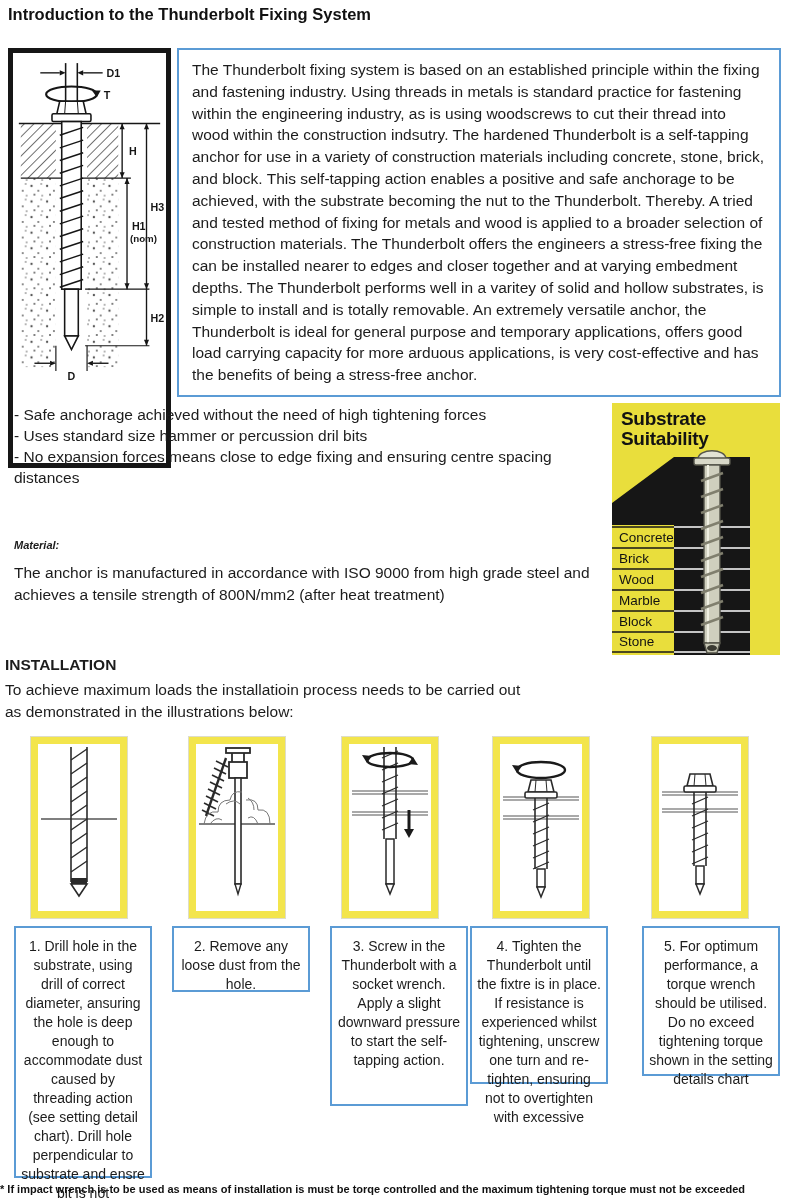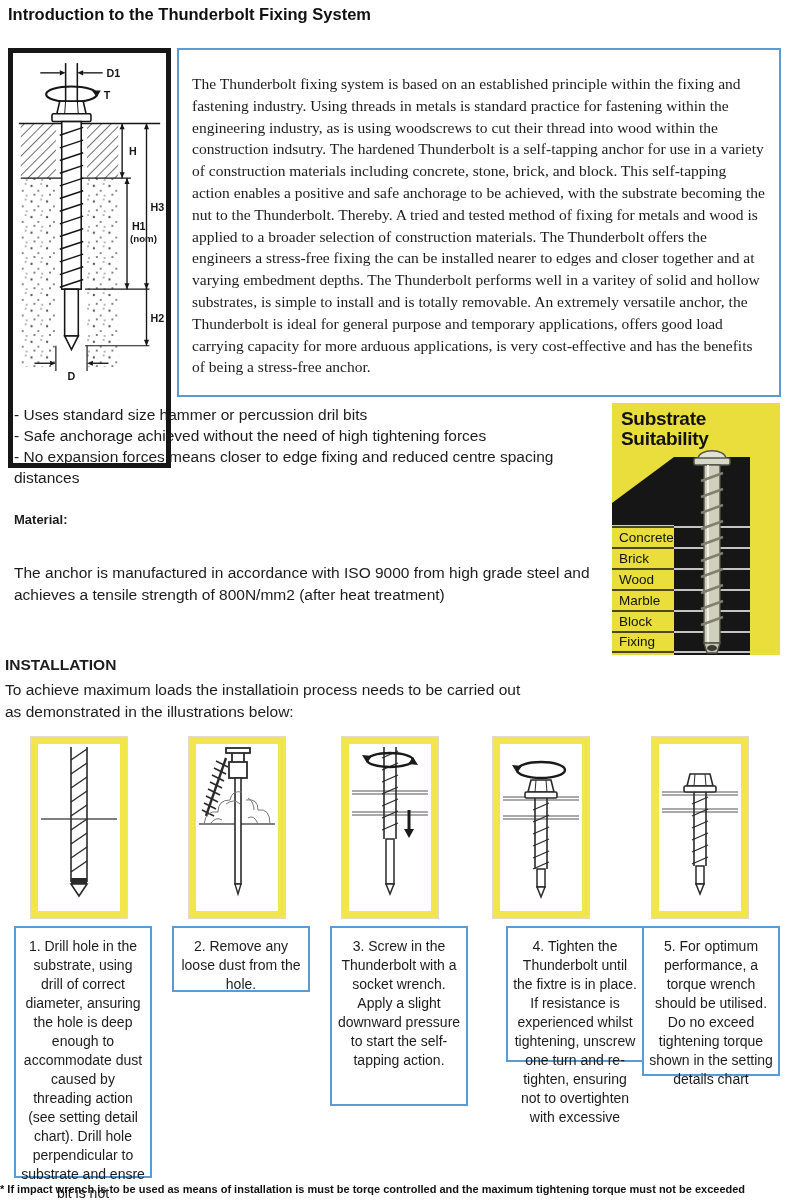--- a/index.html
+++ b/index.html
@@ -12,27 +12,27 @@
 
   .page-title { left:8px; top:5px; font-size:16.5px; font-weight:700; color:#111; }
 
   
   .diagram-box { left:8px; top:48px; width:163px; height:420px; border:5px solid #161616; background:#fff; }
   .diagram-box svg { display:block; }
 
   
   .intro-box {
     left:177px; top:48px; width:604px; height:349px;
-    border:2px solid #5b9bd5; background:#fff; padding:23px 13px 0 13px;
-    font-size:15.5px; line-height:21.8px;font-family:Liberation Serif, serif;
+    border:2px solid #5b9bd5; background:#fff; padding:9px 13px 0 13px;
+    font-size:15.5px; line-height:21.8px;
   }
 
   
   .features { left:14px; top:404px; width:575px; font-size:15.5px; line-height:21px; }
-  .material-heading { left:14px; top:512px; font-size:13px; font-weight:700; }
+  .material-heading { left:14px; top:539px; font-size:11px; font-weight:700;font-style:italic; }
   .material-text { left:14px; top:562px; width:592px; font-size:15.5px; line-height:21.5px; }
 
   
   .substrate-box { left:612px; top:403px; width:168px; height:252px; background:#e9de3c; overflow:hidden; }
   .substrate-box svg { position:absolute; left:0; top:0; }
   .substrate-title {
     position:absolute; left:9px; top:6px; font-size:19px; line-height:20px;
     font-weight:800; color:#121212; letter-spacing:-0.3px;
   }
   .substrate-label {
@@ -159,23 +159,23 @@
       <path d="M76,314 l6,-2.6 l0,5.2 z" fill="#161616"></path>
       <text class="dimlbl" x="56" y="331">D</text>
     </svg>
   </div>
 
   <div class="abs intro-box">
     <span>The Thunderbolt fixing system is based on an established principle within the fixing and fastening industry. Using threads in metals is standard practice for fastening within the engineering industry, as is using woodscrews to cut their thread into wood within the construction indsutry. The hardened Thunderbolt is a self-tapping anchor for use in a variety of construction materials including concrete, stone, brick, and block. This self-tapping action enables a positive and safe anchorage to be achieved, with the substrate becoming the nut to the Thunderbolt. Thereby. A tried and tested method of fixing for metals and wood is applied to a broader selection of construction materials. The Thunderbolt offers the engineers a stress-free fixing the can be installed nearer to edges and closer together and at varying embedment depths. The Thunderbolt performs well in a varitey of solid and hollow substrates, is simple to install and is totally removable. An extremely versatile anchor, the Thunderbolt is ideal for general purpose and temporary applications, offers good load carrying capacity for more arduous applications, is very cost-effective and has the benefits of being a stress-free anchor.</span>
   </div>
 
   <div class="abs features">
+    <div>- Safe anchorage achieved without the need of high tightening forces</div>
     <div>- Uses standard size hammer or percussion dril bits</div>
-    <div>- Safe anchorage achieved without the need of high tightening forces</div>
-    <div>- No expansion forces means closer to edge fixing and reduced centre spacing distances</div>
+    <div>- No expansion forces means close to edge fixing and ensuring centre spacing distances</div>
   </div>
 
   <div class="abs material-heading">Material:</div>
   <div class="abs material-text">The anchor is manufactured in accordance with ISO 9000 from high grade steel and achieves a tensile strength of 800N/mm2 (after heat treatment)</div>
 
   <div class="abs substrate-box">
     <svg width="170" height="252" viewBox="0 0 170 252">
       <polygon points="0,100 62,54 138,54 138,252 62,252 62,122 0,122" fill="#161616"></polygon>
       <g stroke="#161616" stroke-width="1.5">
         <line x1="0" y1="124" x2="62" y2="124"></line>
@@ -219,21 +219,21 @@
     </svg>
     <div class="substrate-title">
       <div>Substrate</div>
       <div>Suitability</div>
     </div>
     <div class="substrate-label" style="top:127px">Concrete</div>
     <div class="substrate-label" style="top:148px">Brick</div>
     <div class="substrate-label" style="top:169px">Wood</div>
     <div class="substrate-label" style="top:190px">Marble</div>
     <div class="substrate-label" style="top:211px">Block</div>
-    <div class="substrate-label" style="top:231px">Fixing</div>
+    <div class="substrate-label" style="top:231px">Stone</div>
   </div>
 
   <div class="abs installation-heading">INSTALLATION</div>
   <div class="abs install-line" style="top:681px">To achieve maximum loads the installatioin process needs to be carried out</div>
   <div class="abs install-line" style="top:703px">as demonstrated in the illustrations below:</div>
 
   <div class="abs illus-box" style="left:31px">
     <svg width="82" height="167" viewBox="0 0 82 167">
       <line x1="3" y1="75" x2="79" y2="75" stroke="#555" stroke-width="1.4"></line>
       <line x1="33" y1="3" x2="33" y2="138" stroke="#2a2a2a" stroke-width="1.6"></line>
@@ -360,18 +360,18 @@
           <line x1="33" y1="120" x2="49" y2="113"></line>
       </g>
       <rect x="37" y="122" width="8" height="18" fill="#fff" stroke="#2a2a2a" stroke-width="1.5"></rect>
       <polygon points="37,140 45,140 41,150" fill="#fff" stroke="#2a2a2a" stroke-width="1.5"></polygon>
     </svg>
   </div>
 
   <div class="abs caption-box" style="left:14px;  height:252px">1. Drill hole in the substrate, using drill of correct diameter, ansuring the hole is deep enough to accommodate dust caused by threading action (see setting detail chart). Drill hole perpendicular to substrate and ensre bit is not excessively worn.</div>
   <div class="abs caption-box" style="left:172px; height:66px">2. Remove any loose dust from the hole.</div>
   <div class="abs caption-box" style="left:330px; height:180px">3. Screw in the Thunderbolt with a socket wrench. Apply a slight downward pressure to start the self-tapping action.</div>
-  <div class="abs caption-box" style="left:506px; height:136px">4. Tighten the Thunderbolt until the fixtre is in place. If resistance is experienced whilst tightening, unscrew one turn and re-tighten, ensuring not to overtighten with excessive</div>
+  <div class="abs caption-box" style="left:470px; height:158px">4. Tighten the Thunderbolt until the fixtre is in place. If resistance is experienced whilst tightening, unscrew one turn and re-tighten, ensuring not to overtighten with excessive</div>
   <div class="abs caption-box" style="left:642px; height:150px">5. For optimum performance, a torque wrench should be utilised. Do no exceed tightening torque shown in the setting details chart</div>
 
   <div class="abs footnote">* If impact wrench is to be used as means of installation is must be torqe controlled and the maximum tightening torque must not be exceeded</div>
 
 </div>
 
 </body></html>

